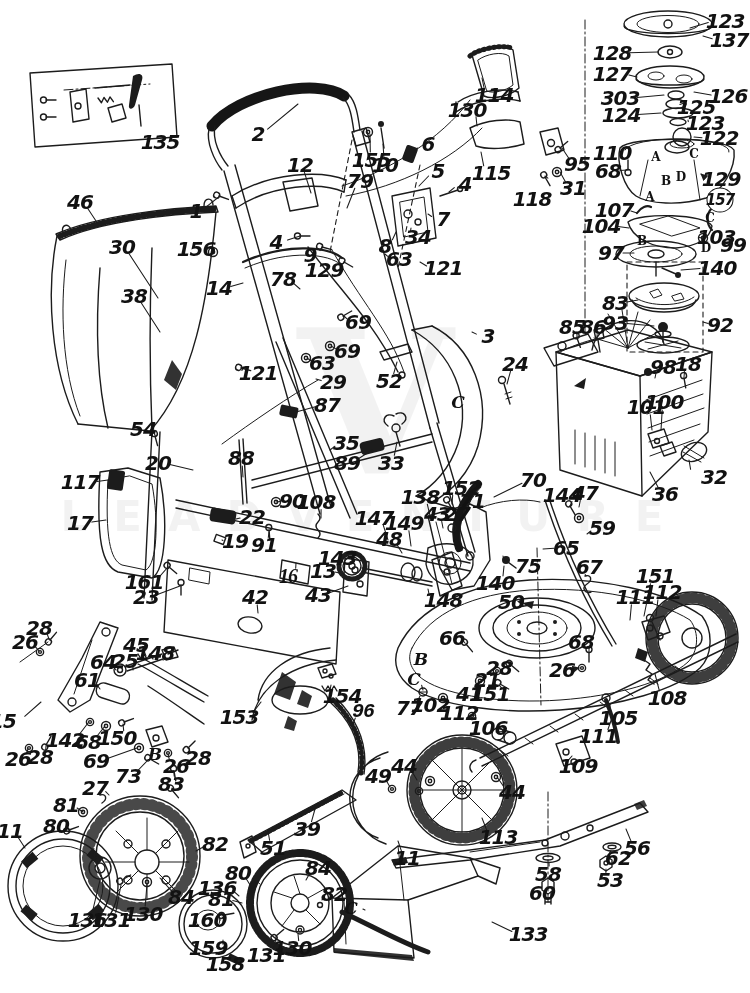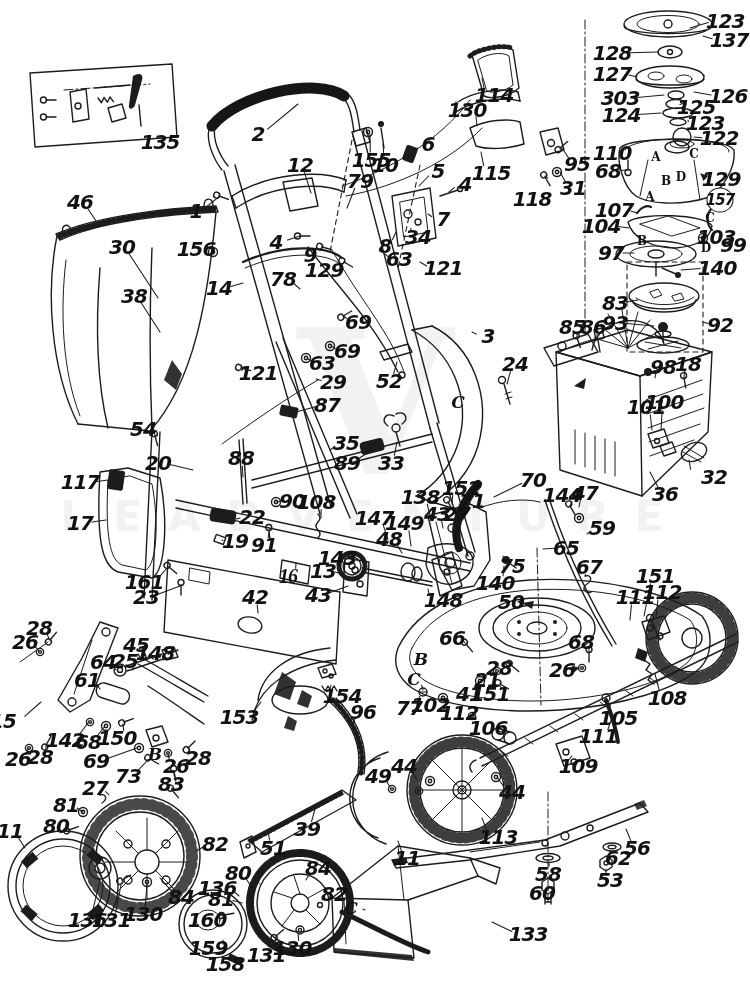--- a/index.html
+++ b/index.html
@@ -768,21 +768,21 @@
       <span class="callout" style="left: 420px; top: 497px;">138</span>
       <span class="callout" style="left: 437px; top: 514px;">43</span>
       <span class="callout" style="left: 457px; top: 514px;">27</span>
       <span class="callout" style="left: 461px; top: 488px;">152</span>
       <span class="callout" style="left: 472px; top: 501px;">71</span>
       <span class="callout" style="left: 533px; top: 480px;">70</span>
       <span class="callout" style="left: 562px; top: 495px;">144</span>
       <span class="callout" style="left: 585px; top: 493px;">47</span>
       <span class="callout" style="left: 602px; top: 528px;">59</span>
       <span class="callout" style="left: 566px; top: 548px;">65</span>
-      <span class="callout" style="left: 512px; top: 566px;">75</span>
+      <span class="callout" style="left: 528px; top: 566px;">75</span>
       <span class="callout" style="left: 589px; top: 567px;">67</span>
       <span class="callout" style="left: 495px; top: 583px;">140</span>
       <span class="callout" style="left: 511px; top: 602px;">50</span>
       <span class="callout" style="left: 452px; top: 638px;">66</span>
       <span class="callout" style="left: 581px; top: 642px;">68</span>
       <span class="callout" style="left: 562px; top: 670px;">26</span>
       <span class="callout" style="left: 499px; top: 668px;">28</span>
       <span class="callout" style="left: 487px; top: 680px;">21</span>
       <span class="callout" style="left: 469px; top: 694px;">41</span>
       <span class="callout" style="left: 490px; top: 694px;">151</span>
@@ -803,21 +803,21 @@
       <span class="callout" style="left: 498px; top: 837px;">113</span>
       <span class="callout" style="left: 407px; top: 858px;">11</span>
       <span class="callout" style="left: 637px; top: 848px;">56</span>
       <span class="callout" style="left: 618px; top: 858px;">62</span>
       <span class="callout" style="left: 610px; top: 880px;">53</span>
       <span class="callout" style="left: 548px; top: 874px;">58</span>
       <span class="callout" style="left: 542px; top: 893px;">60</span>
       <span class="callout" style="left: 528px; top: 934px;">133</span>
       <span class="callout" style="left: 307px; top: 829px;">39</span>
       <span class="callout" style="left: 273px; top: 848px;">51</span>
-      <span class="callout" style="left: 363px; top: 712px;">96</span>
+      <span class="callout" style="left: 363px; top: 712px; font-family: Liberation Mono, monospace;">96</span>
       <span class="callout" style="left: 342px; top: 696px;">154</span>
       <span class="callout" style="left: 239px; top: 717px;">153</span>
       <span class="callout" style="left: 3px; top: 721px;">15</span>
       <span class="callout" style="left: 25px; top: 642px;">26</span>
       <span class="callout" style="left: 39px; top: 628px;">28</span>
       <span class="callout" style="left: 103px; top: 662px;">64</span>
       <span class="callout" style="left: 125px; top: 661px;">25</span>
       <span class="callout" style="left: 136px; top: 645px;">45</span>
       <span class="callout" style="left: 155px; top: 653px;">148</span>
       <span class="callout" style="left: 443px; top: 600px;">148</span>

